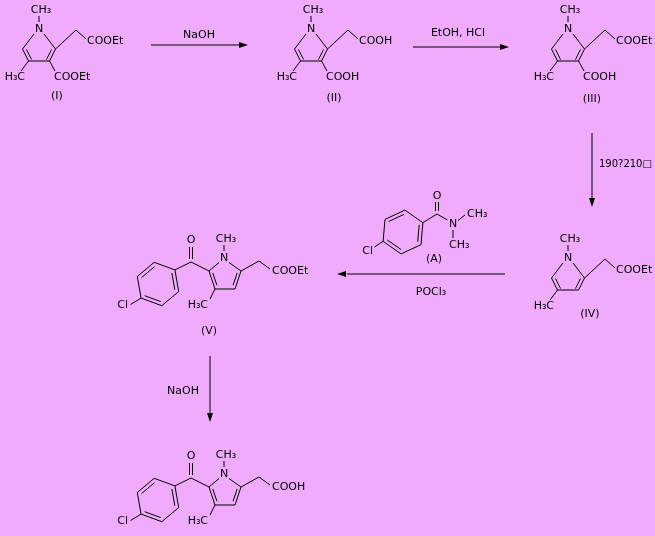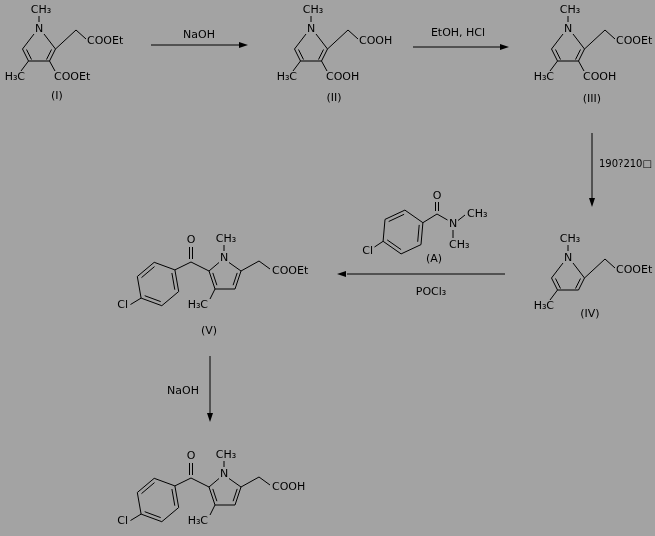--- a/index.html
+++ b/index.html
@@ -1,16 +1,16 @@
 <!DOCTYPE html>
 <html><head>
 <meta charset="utf-8">
 <style>
   html,body{margin:0;padding:0;background:#ffffff;}
-  .canvas{position:relative;width:655px;height:536px;background:#a3a3a3;overflow:hidden;}
+  .canvas{position:relative;width:655px;height:536px;background:#f0abfc;overflow:hidden;}
   svg{display:block;}
   .b{stroke:#000000;stroke-width:1;fill:none;}
   .h{fill:#000000;stroke:none;}
   .f{font-family:"DejaVu Sans", sans-serif;font-size:11px;fill:#000000;}
   .fs{font-family:"DejaVu Sans", sans-serif;font-size:10px;fill:#000000;}
 </style>
 </head>
 <body>
 
 <div class="canvas">

